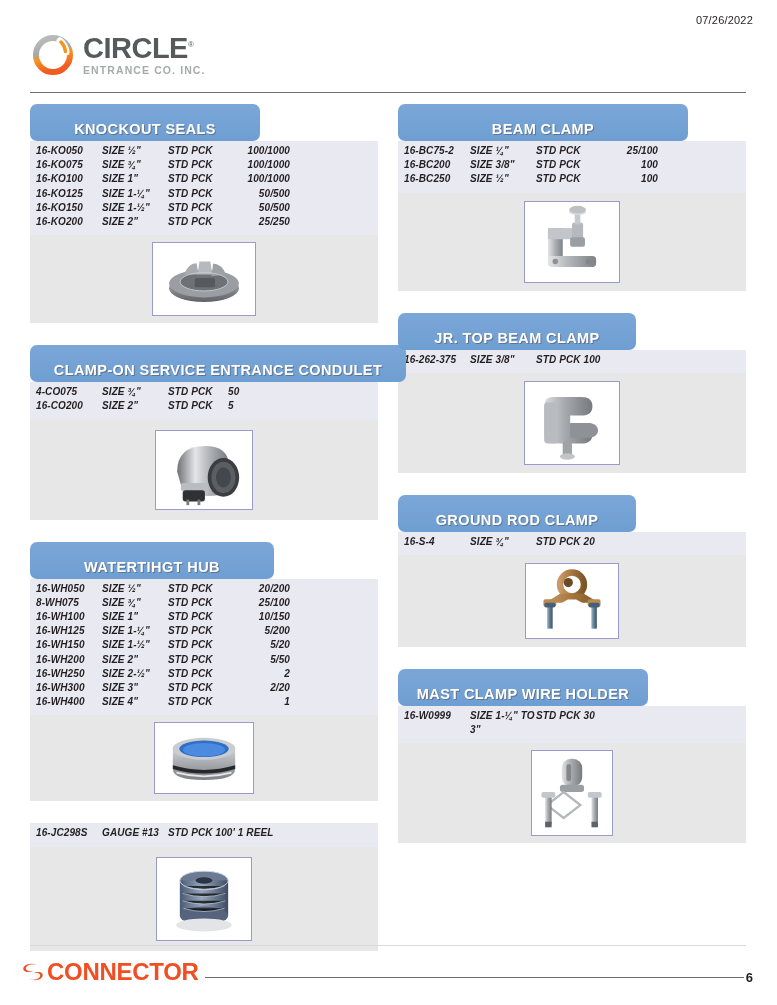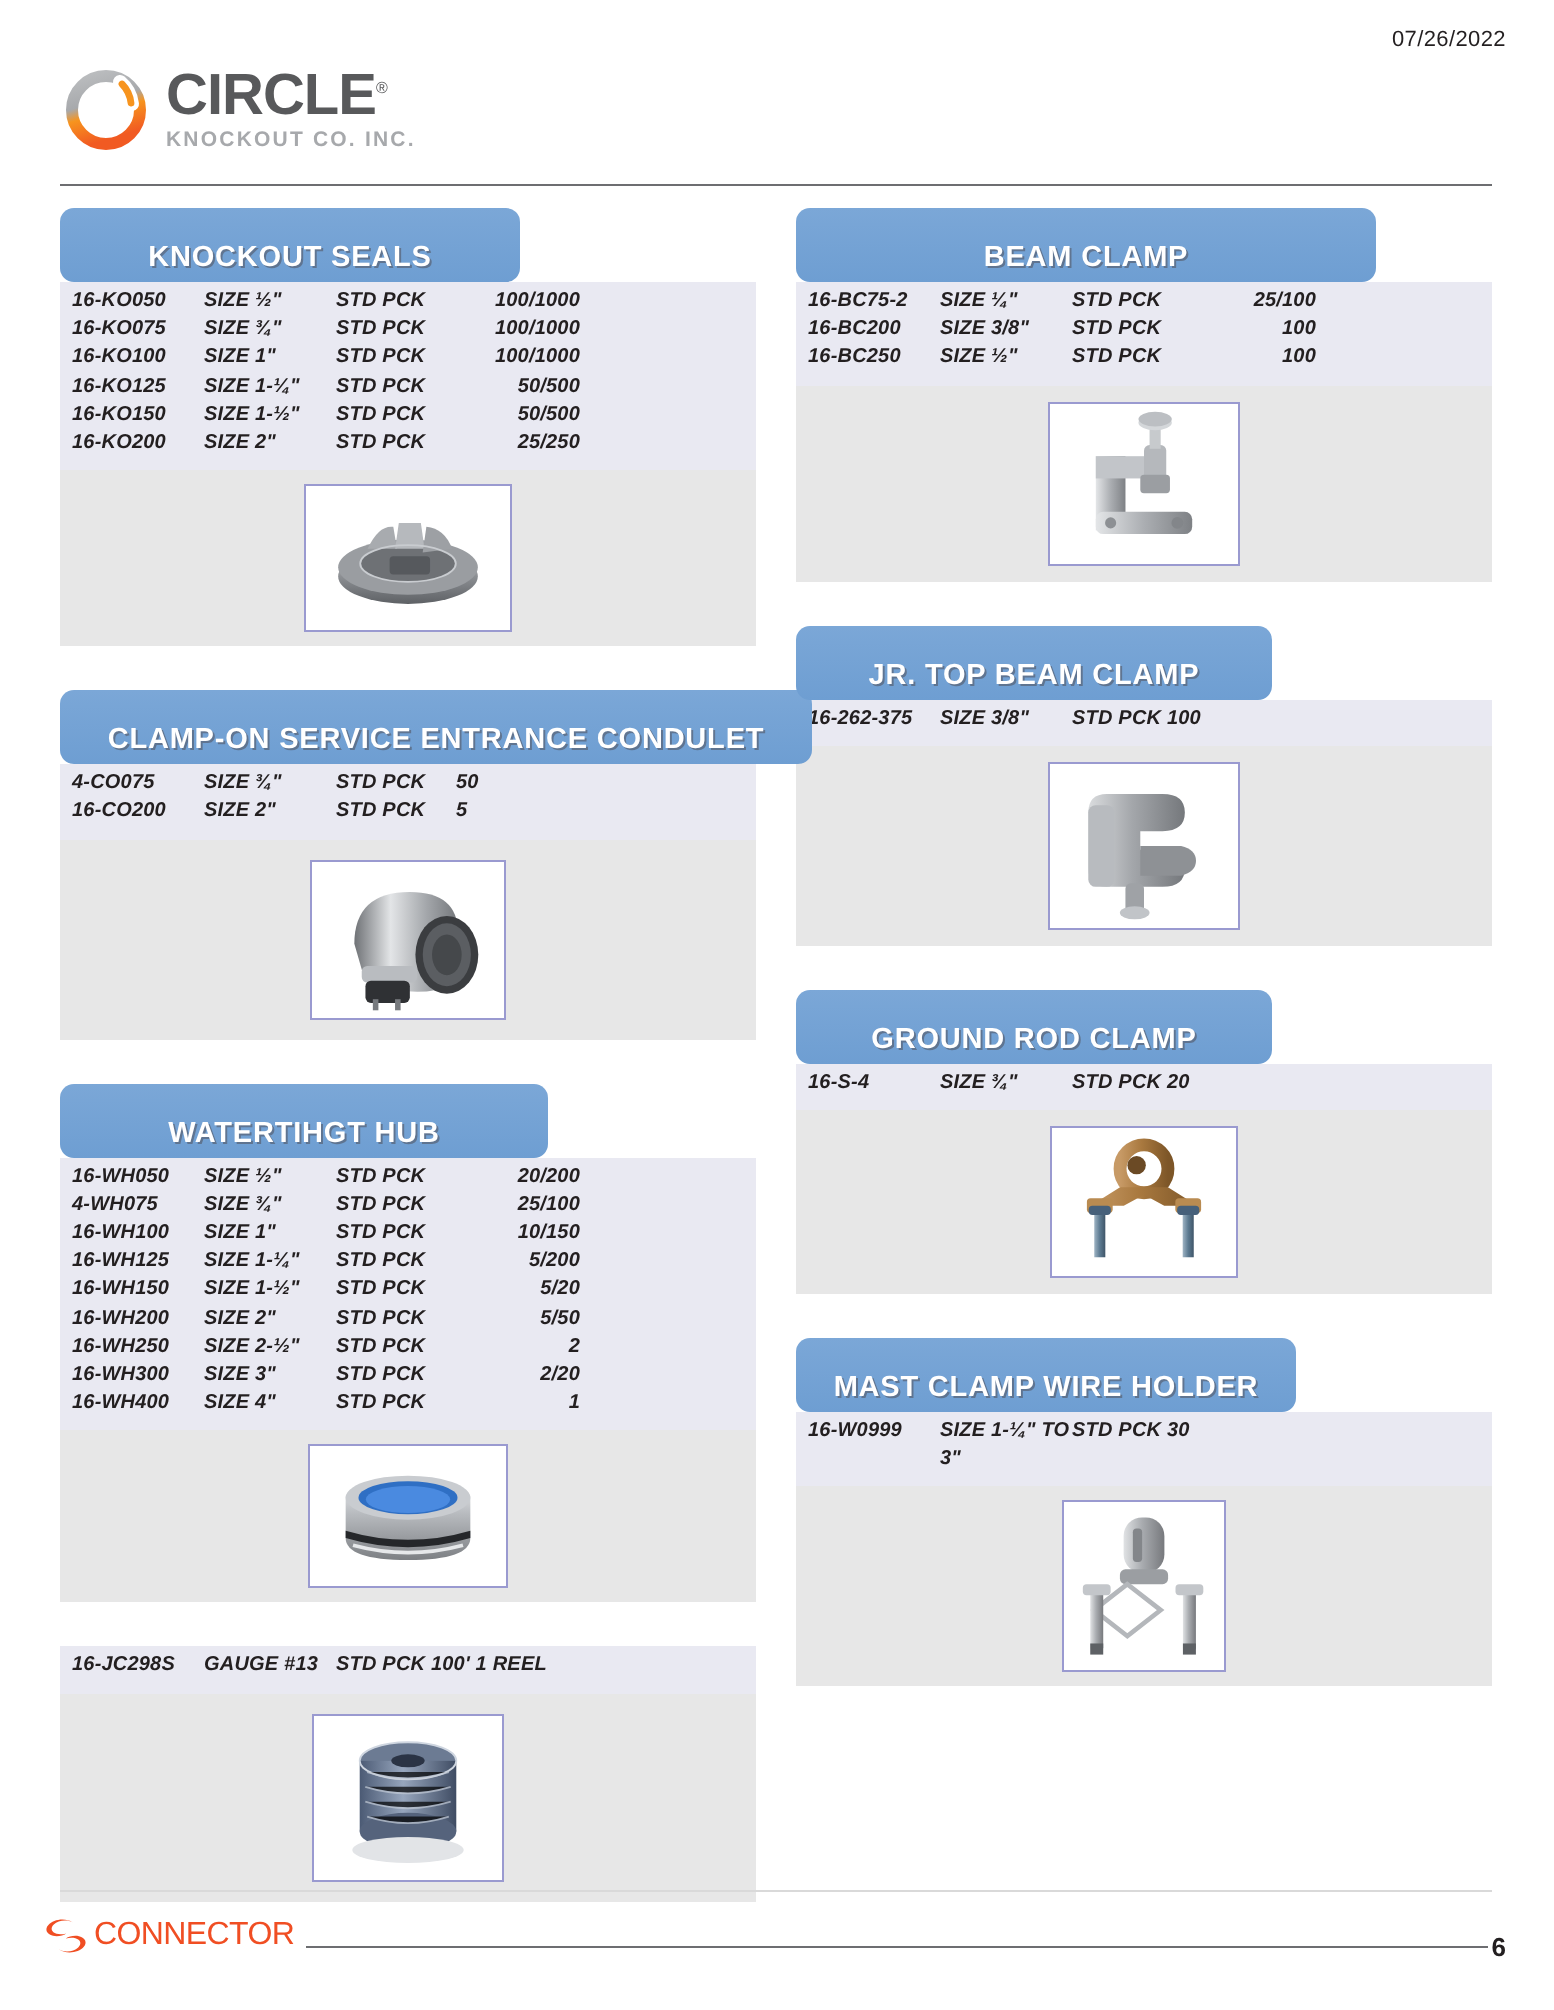--- a/index.html
+++ b/index.html
@@ -100,21 +100,21 @@
     position: absolute; left: 30px; top: 945px; width: 716px;
     border-top: 1px solid #d9d9d9;
   }
   .footer {
     position: absolute; left: 22px; right: 24px; top: 958px;
     display: flex; align-items: center;
   }
   .conn-logo { display: flex; align-items: center; gap: 3px; flex: 0 0 auto; }
   .conn-mark { width: 22px; height: 20px; }
   .conn-word {
-    font-size: 16px; font-weight: normal; color: #f04e23; letter-spacing: -0.3px;
+    font-size: 24px; font-weight: bold; color: #f04e23; letter-spacing: -0.3px;
   }
   .foot-line { flex: 1 1 auto; height: 1px; background: #6d6e71; margin-left: 6px; position: relative; top: 5px; }
   .page-no { font-size: 13px; font-weight: bold; color: #231f20; margin-left: 2px; position: relative; top: 5px; }
 </style>
 </head>
 <body>
 
 <div class="page">
 
   <div class="date">07/26/2022</div>
@@ -130,21 +130,21 @@
             <stop offset="100%" stop-color="#f15a22"></stop>
           </linearGradient>
         </defs>
         <circle cx="23" cy="23" r="17" fill="none" stroke="url(#ringg)" stroke-width="6"></circle>
         <path d="M30 9 A17 17 0 0 1 36 20" fill="none" stroke="#ffffff" stroke-width="7" stroke-linecap="round"></path>
         <path d="M31 10 A16 16 0 0 1 35.5 19.5" fill="none" stroke="#f7941e" stroke-width="3.4" stroke-linecap="round"></path>
       </svg>
     </span>
     <span class="logo-text">
       <span class="logo-main"><span>CIRCLE</span><span class="tm">®</span></span>
-      <span class="logo-sub">KNOCKOUT CO. INC.</span>
+      <span class="logo-sub">ENTRANCE CO. INC.</span>
     </span>
   </div>
 
   <div class="head-rule"></div>
 
   <div class="col col-left" id="col-left">
       <div class="section">
         <div class="sec-head" style="width: 230px;">KNOCKOUT SEALS</div>
         <div class="sec-body">
           <div class="rows">
@@ -255,21 +255,21 @@
         <div class="sec-head" style="width: 244px;">WATERTIHGT HUB</div>
         <div class="sec-body">
           <div class="rows">
             <div class="row">
               <div class="c-code">16-WH050</div>
               <div class="c-size">SIZE ½"</div>
               <div class="c-pck">STD PCK</div>
               <div class="c-qty">20/200</div>
             </div>
             <div class="row">
-              <div class="c-code">4-WH075</div>
+              <div class="c-code">8-WH075</div>
               <div class="c-size">SIZE ¾"</div>
               <div class="c-pck">STD PCK</div>
               <div class="c-qty">25/100</div>
             </div>
             <div class="row">
               <div class="c-code">16-WH100</div>
               <div class="c-size">SIZE 1"</div>
               <div class="c-pck">STD PCK</div>
               <div class="c-qty">10/150</div>
             </div>

